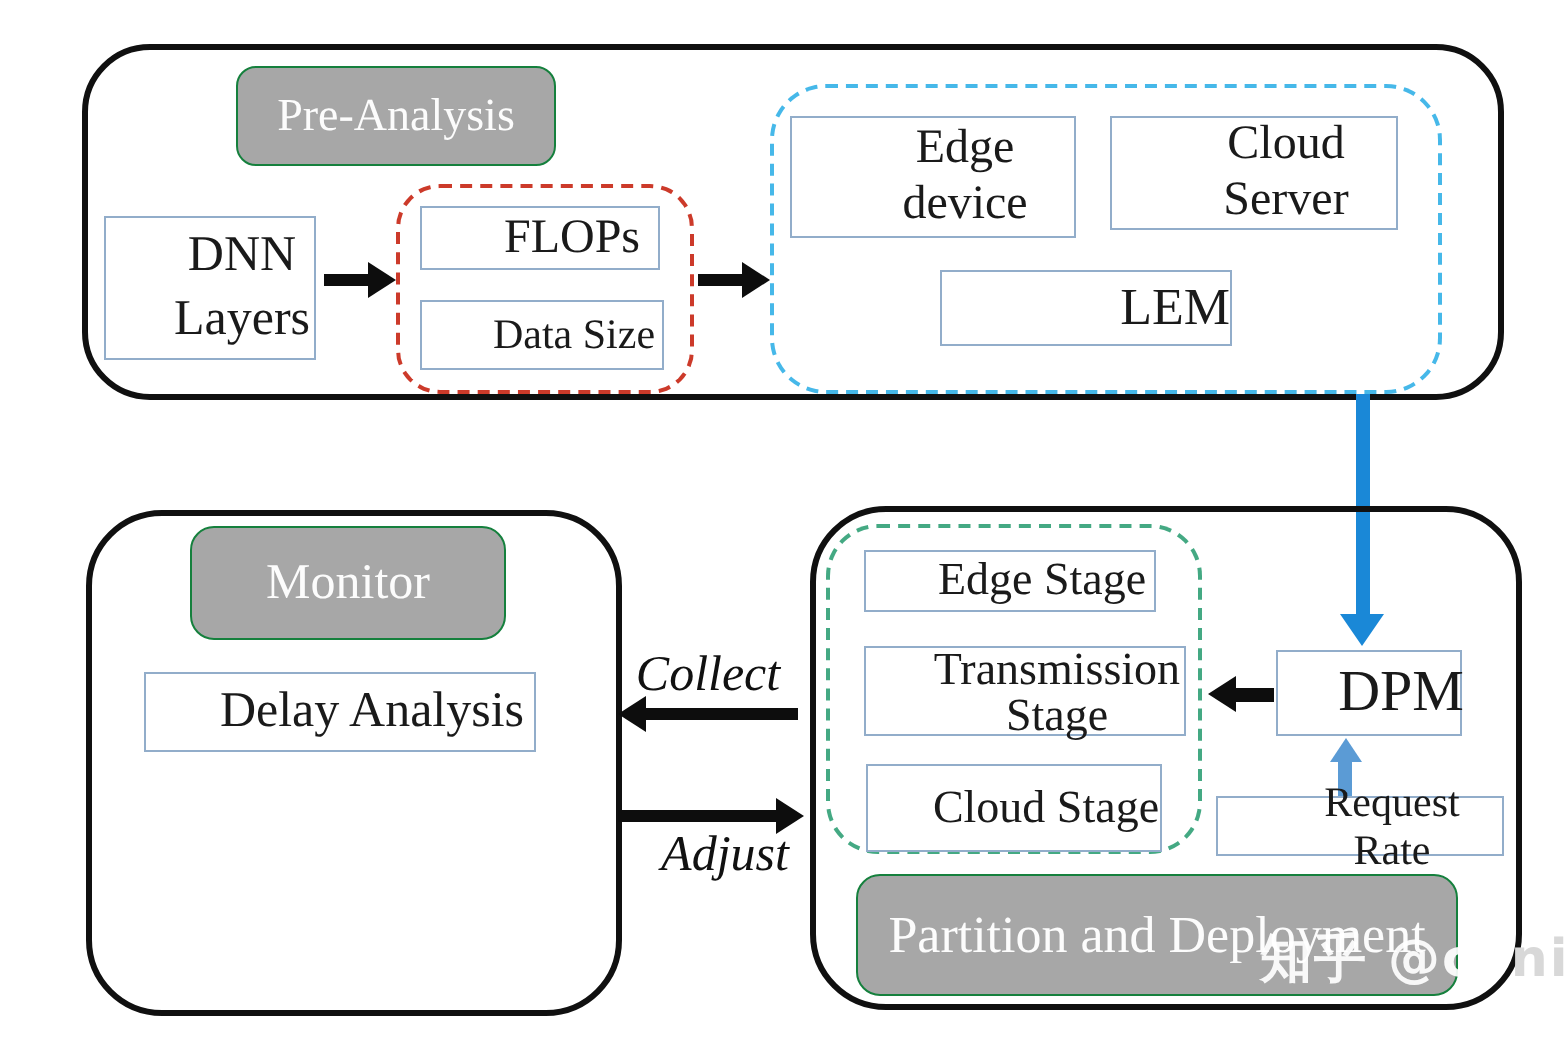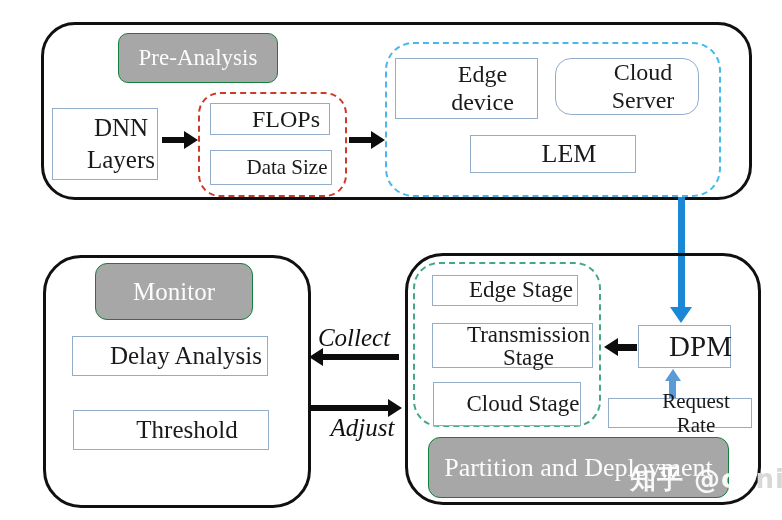--- a/index.html
+++ b/index.html
@@ -76,46 +76,43 @@
     <div class="shaft"></div>
     <div class="head-r"></div>
   </div>
 
   <div class="abs dashed-blue" style="left:385px; top:42px; width:336px; height:155px;"></div>
 
   <div class="abs box" style="left:395px; top:58px; width:143px; height:61px; font-size:24px;">
     <span class="w85">Edge device</span>
   </div>
 
-  <div class="abs box" style="left:555px; top:58px; width:144px; height:57px; font-size:24px;border-radius:16px;">
+  <div class="abs box" style="left:555px; top:58px; width:144px; height:57px; font-size:24px;">
     <span class="w90">Cloud Server</span>
   </div>
 
-  <div class="abs box" style="left:470px; top:135px; width:166px; height:38px; font-size:26px;">
+  <div class="abs box" style="left:470px; top:135px; width:146px; height:38px; font-size:26px;justify-content:flex-end;">
     <span>LEM</span>
   </div>
 
   <div class="abs varr" style="left:670px; top:197px; width:22px; height:126px;">
     <div class="vshaft-blue"></div>
     <div class="vhead-down"></div>
   </div>
 
   <div class="abs outer" style="left:43px; top:255px; width:268px; height:253px; border-radius:38px;"></div>
 
   <div class="abs glabel" style="left:95px; top:263px; width:158px; height:57px; font-size:25px; border-radius:12px;">
     <span>Monitor</span>
   </div>
 
   <div class="abs box" style="left:72px; top:336px; width:196px; height:40px; font-size:25px;">
     <span>Delay Analysis</span>
   </div>
 
-  <div class="abs box" style="left:73px; top:410px; width:196px; height:40px; font-size:25px;">
-    <span>Threshold</span>
-  </div>
 
   <div class="abs italic-label" style="left:309px; top:324px; width:90px;">Collect</div>
 
   <div class="abs harr" style="left:309px; top:348px; width:90px; height:18px;">
     <div class="head-l"></div>
     <div class="shaft"></div>
   </div>
 
   <div class="abs harr" style="left:309px; top:399px; width:93px; height:18px;">
     <div class="shaft"></div>

